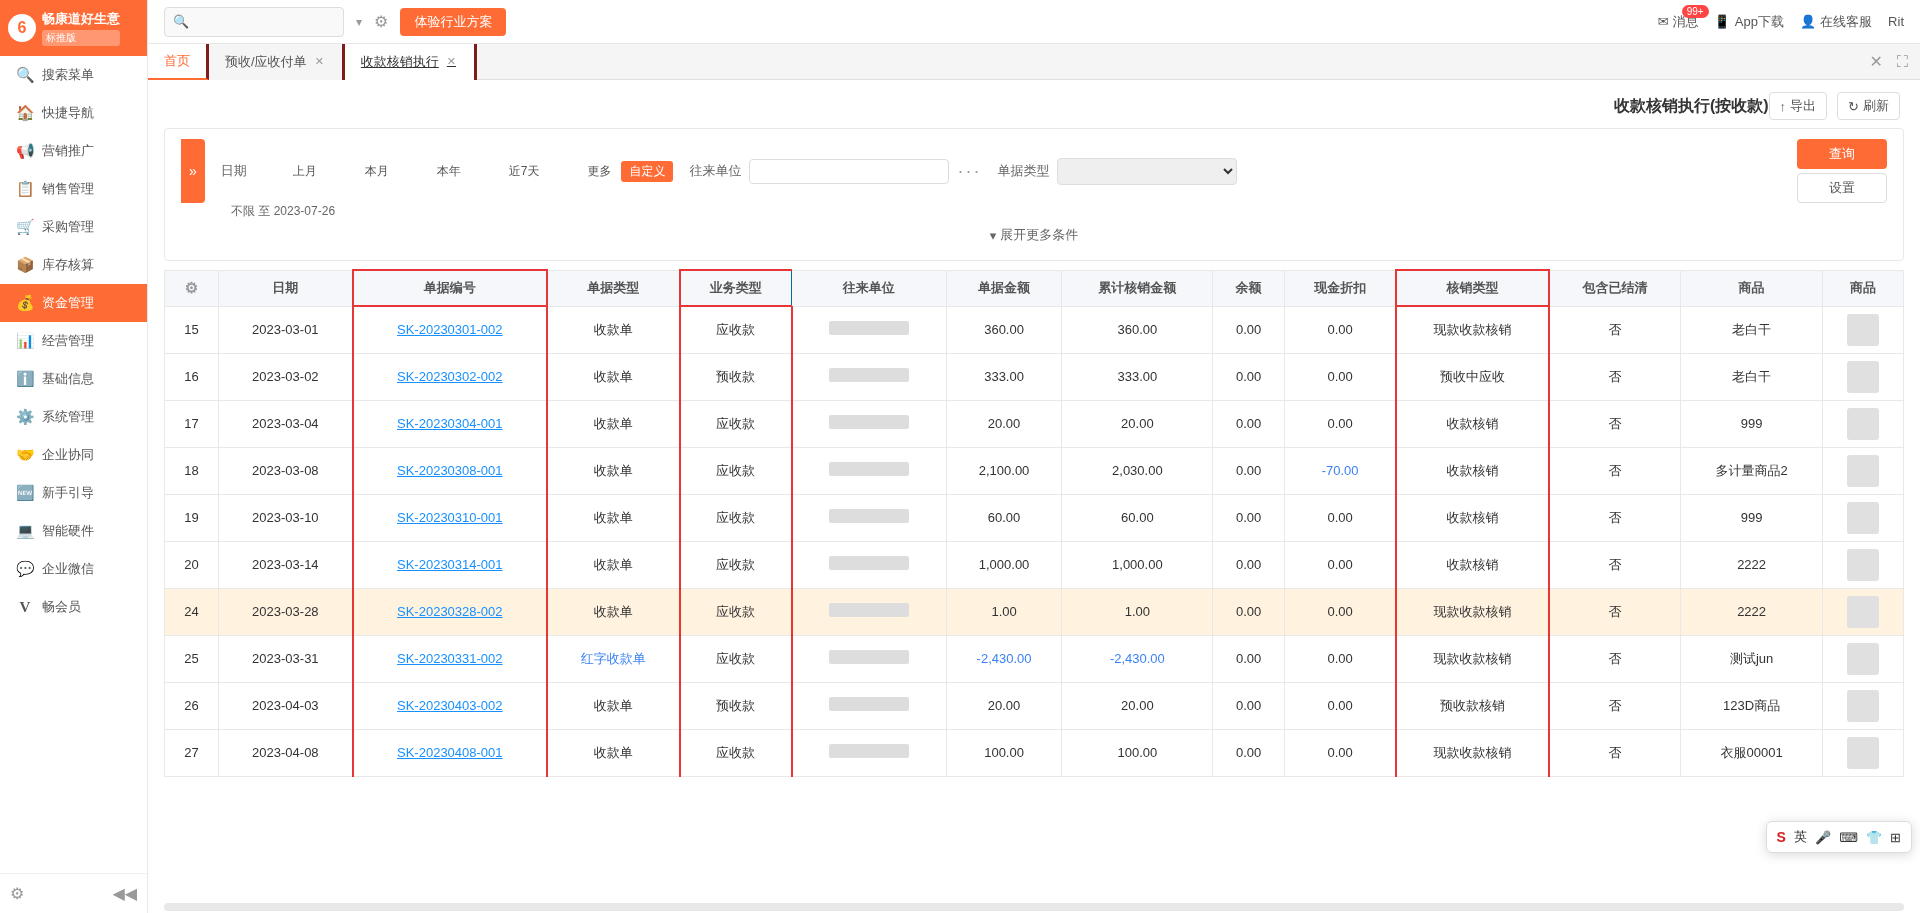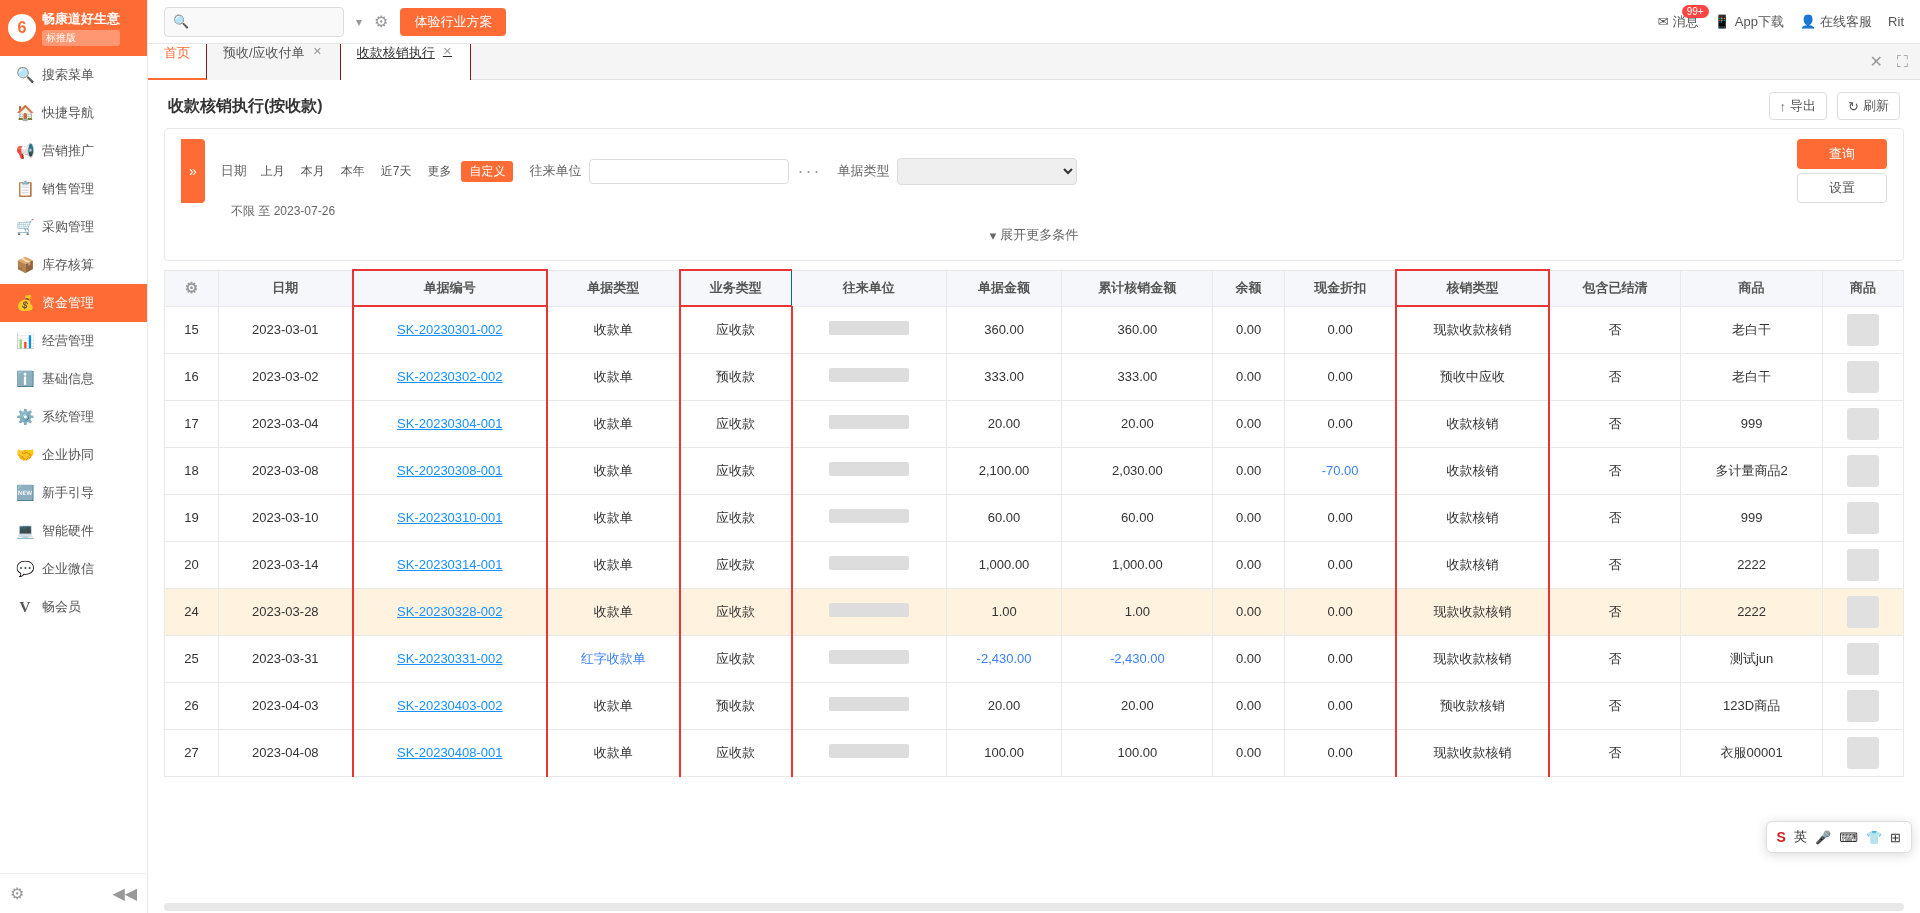--- a/index.html
+++ b/index.html
@@ -30,42 +30,42 @@
     .topbar-solution-btn { background: #ff6b35; color: #fff; border: none; border-radius: 4px; padding: 5px 14px; font-size: 13px; cursor: pointer; }
     .topbar-right { margin-left: auto; display: flex; align-items: center; gap: 16px; }
     .topbar-msg { display: flex; align-items: center; gap: 4px; color: #555; font-size: 13px; cursor: pointer; position: relative; }
     .topbar-badge { background: #ff4444; color: #fff; font-size: 10px; border-radius: 10px; padding: 1px 5px; position: absolute; top: -8px; right: -10px; }
     .topbar-app { display: flex; align-items: center; gap: 4px; color: #555; font-size: 13px; cursor: pointer; }
     .topbar-service { display: flex; align-items: center; gap: 4px; color: #555; font-size: 13px; cursor: pointer; }
     .topbar-user { color: #555; font-size: 13px; cursor: pointer; }
 
     
     .tabs { height: 36px; background: #f5f5f5; display: flex; align-items: center; border-bottom: 1px solid #e0e0e0; padding-left: 0; }
-    .tab { height: 36px; display: flex; padding: 0 16px; gap: 6px; cursor: pointer; font-size: 13px; color: #555; border-right: 1px solid #7f1d1d; background: #f5f5f5; position: relative; }
+    .tab { height: 36px; display: flex; align-items: center; padding: 0 16px; gap: 6px; cursor: pointer; font-size: 13px; color: #555; border-right: 3px solid #7f1d1d; background: #f5f5f5; position: relative; }
     .tab.home { background: #fff; border-bottom: 2px solid #ff6b35; color: #ff6b35; }
     .tab.active { background: #fff; color: #333; text-decoration: underline; }
     .tab-close { font-size: 11px; color: #999; cursor: pointer; padding: 1px 2px; border-radius: 2px; }
     .tabs-actions { margin-left: auto; display: flex; align-items: center; padding-right: 8px; gap: 6px; }
     .tabs-action-btn { color: #999; font-size: 16px; cursor: pointer; padding: 4px; }
 
     
     .content { flex: 1; overflow: hidden; display: flex; flex-direction: column; background: #fff; margin: 0; padding: 0; }
-    .page-header { padding: 12px 20px 8px; display: flex; align-items: center; justify-content: space-between; background: #fff; }
+    .page-header { padding: 12px 20px 8px; display: flex; align-items: center; justify-content: flex-end; background: #fff; }
     .page-title { font-size: 16px; font-weight: 600; color: #333; }
     .page-actions { display: flex; gap: 10px; }
     .page-action-btn { display: flex; align-items: center; gap: 4px; color: #555; font-size: 13px; cursor: pointer; border: 1px solid #ddd; border-radius: 4px; padding: 4px 10px; background: #fff; }
 
     
     .filter-bar { background: #fff; border: 1px solid #e8e8e8; margin: 0 16px 8px; border-radius: 4px; padding: 10px 16px; }
     .filter-row { display: flex; align-items: center; gap: 16px; flex-wrap: wrap; }
     .filter-toggle-btn { background: #ff6b35; color: #fff; border: none; border-radius: 0 4px 4px 0; padding: 5px 8px; cursor: pointer; font-size: 14px; align-self: stretch; display: flex; align-items: center; }
     .filter-item { display: flex; align-items: center; gap: 8px; }
     .filter-label { color: #666; font-size: 13px; white-space: nowrap; }
     .filter-date-group { display: flex; align-items: center; gap: 4px; }
-    .filter-date-btn { color: #555; font-size: 12px; cursor: pointer; padding: 2px 6px; border-radius: 3px; }
+    .filter-date-btn { color: #555; font-size: 12px; cursor: pointer; padding: 2px 6px; border-radius: 3px; margin-left: 32px; }
     .filter-date-custom { background: #ff6b35; color: #fff; border-radius: 3px; padding: 2px 8px; font-size: 12px; cursor: pointer; }
     .filter-date-val { color: #666; font-size: 12px; }
     .filter-input { border: 1px solid #ddd; border-radius: 4px; padding: 4px 10px; font-size: 13px; color: #999; min-width: 200px; outline: none; }
     .filter-dots { color: #999; cursor: pointer; font-size: 18px; letter-spacing: 2px; }
     .filter-select { border: 1px solid #ddd; border-radius: 4px; padding: 4px 8px; font-size: 13px; color: #333; outline: none; min-width: 180px; }
     .filter-query-btn { background: #ff6b35; color: #fff; border: none; border-radius: 4px; padding: 6px 32px; font-size: 13px; cursor: pointer; }
     .filter-settings-btn { border: 1px solid #ddd; background: #fff; color: #555; border-radius: 4px; padding: 5px 14px; font-size: 13px; cursor: pointer; }
     .filter-expand { display: flex; align-items: center; justify-content: center; color: #666; font-size: 13px; cursor: pointer; padding: 6px; gap: 4px; }
 
     

